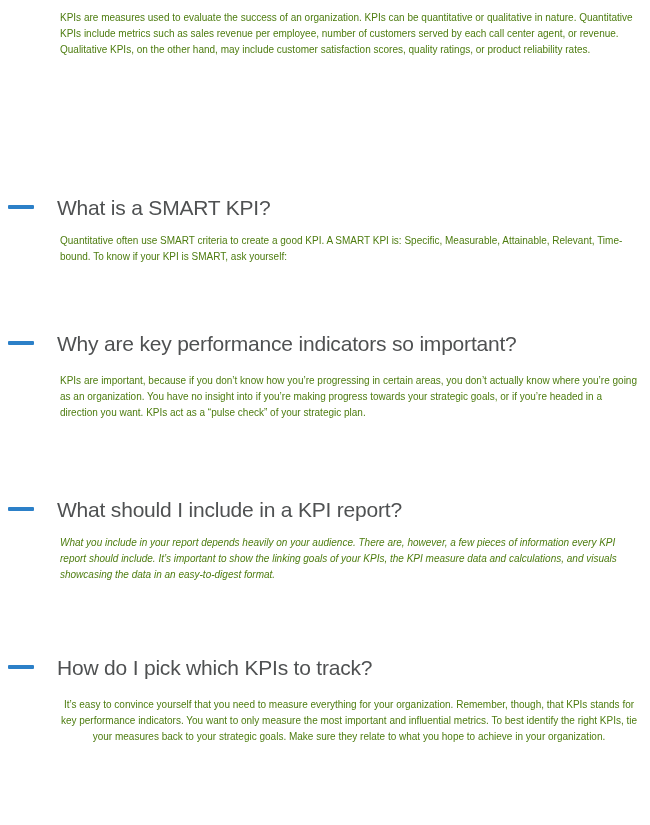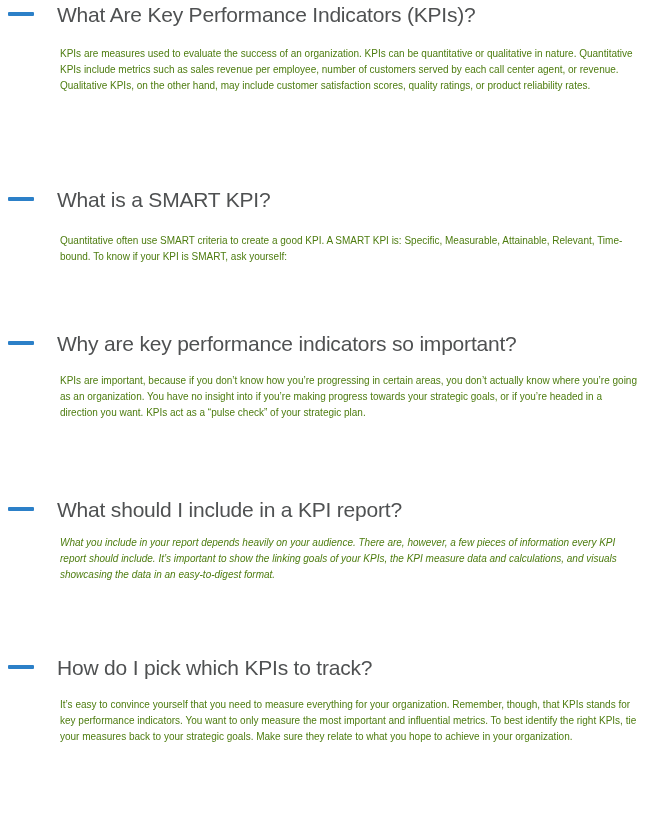--- a/index.html
+++ b/index.html
@@ -56,29 +56,25 @@
       line-height: 16px;
       color: #4d7c0f;
     }
   </style>
 </head>
 <body>
 
 <div class="faq">
 
   <div class="item" style="height:177px;">
-    <div class="q-row" style="top:0px;">
-      <span class="toggle"></span>
-      <h2 class="question">What Are Key Performance Indicators (KPIs)?</h2>
-    </div>
     <p class="answer" style="padding-top:10px;">KPIs are measures used to evaluate the success of an organization. KPIs can be quantitative or qualitative in nature. Quantitative KPIs include metrics such as sales revenue per employee, number of customers served by each call center agent, or revenue. Qualitative KPIs, on the other hand, may include customer satisfaction scores, quality ratings, or product reliability rates.</p>
   </div>
 
   <div class="item" style="height:140px;">
-    <div class="q-row" style="top:8px;">
+    <div class="q-row" style="top:16px;">
       <span class="toggle"></span>
       <h2 class="question">What is a SMART KPI?</h2>
     </div>
     <p class="answer" style="padding-top:20px;">Quantitative often use SMART criteria to create a good KPI. A SMART KPI is: Specific, Measurable, Attainable, Relevant, Time-bound. To know if your KPI is SMART, ask yourself:</p>
   </div>
 
   <div class="item" style="height:162px;">
     <div class="q-row" style="top:12px;text-align:right;">
       <span class="toggle"></span>
       <h2 class="question">Why are key performance indicators so important?</h2>
@@ -87,21 +83,21 @@
   </div>
 
   <div class="item" style="height:162px;">
     <div class="q-row" style="top:16px;">
       <span class="toggle"></span>
       <h2 class="question">What should I include in a KPI report?</h2>
     </div>
     <p class="answer" style="padding-top:20px;font-style:italic;">What you include in your report depends heavily on your audience. There are, however, a few pieces of information every KPI report should include. It’s important to show the linking goals of your KPIs, the KPI measure data and calculations, and visuals showcasing the data in an easy-to-digest format.</p>
   </div>
 
-  <div class="item" style="height:184px;">
+  <div class="item" style="height:184px;text-align:center;">
     <div class="q-row" style="top:12px;">
       <span class="toggle"></span>
       <h2 class="question">How do I pick which KPIs to track?</h2>
     </div>
     <p class="answer" style="padding-top:20px;">It’s easy to convince yourself that you need to measure everything for your organization. Remember, though, that KPIs stands for key performance indicators. You want to only measure the most important and influential metrics. To best identify the right KPIs, tie your measures back to your strategic goals. Make sure they relate to what you hope to achieve in your organization.</p>
   </div>
 
 </div>
 
 </body></html>

